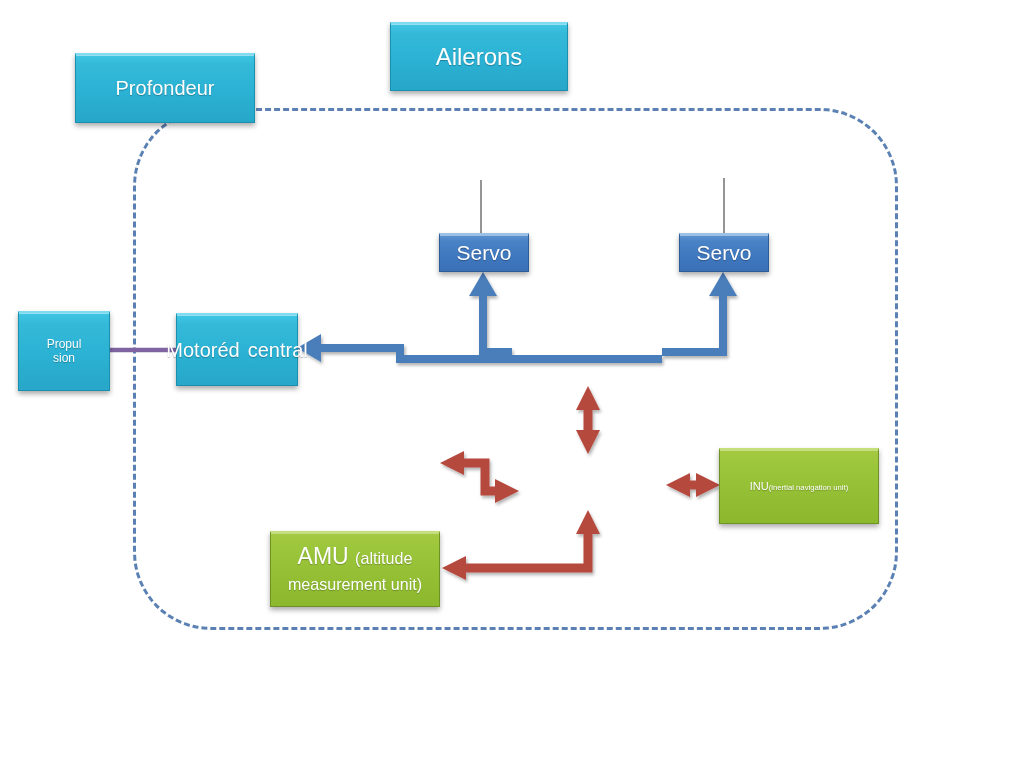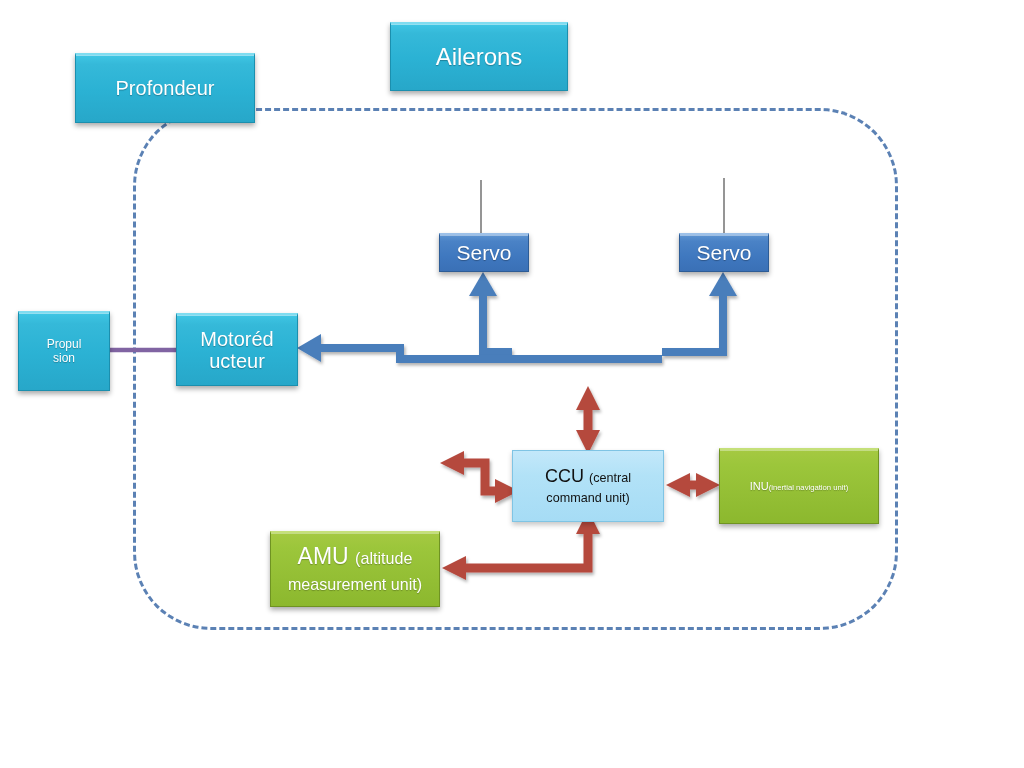--- a/index.html
+++ b/index.html
@@ -162,37 +162,34 @@
 
   <div class="node cyan" style="left:390px; top:22px; width:178px; height:69px; font-size:24px;">
     <span class="lbl">Ailerons</span>
   </div>
 
   <div class="node cyan" style="left:18px; top:311px; width:92px; height:80px; font-size:12px; flex-direction:column;">
     <span class="lbl">Propul</span>
     <span class="lbl">sion</span>
   </div>
 
-  <div class="node cyan" style="left:176px; top:313px; width:122px; height:73px; font-size:20px; flex-direction:column;">
+  <div class="node cyan" style="left:176px; top:313px; width:122px; height:73px; font-size:20px; flex-direction:row;">
     <span class="lbl">Motoréd</span>
-    <span class="lbl">ucteur</span>
+    <span class="lbl">central</span>
   </div>
 
   <div class="node servoblue" style="left:439px; top:233px; width:90px; height:39px; font-size:21px;">
     <span class="lbl">Servo</span>
   </div>
 
   <div class="node servoblue" style="left:679px; top:233px; width:90px; height:39px; font-size:21px;">
     <span class="lbl">Servo</span>
   </div>
 
 
-  <div class="node lightblue" style="left:512px; top:450px; width:152px; height:72px; font-size:18px;">
-    <span class="lbl"><span>CCU </span><span class="sub">(central command unit)</span></span>
-  </div>
 
 
   <div class="node green" style="left:719px; top:448px; width:160px; height:76px; font-size:11px;">
     <span class="lbl"><span>INU</span><span class="sub">(inertial navigation unit)</span></span>
   </div>
 
   <div class="node green" style="left:270px; top:531px; width:170px; height:76px; font-size:23px;">
     <span class="lbl"><span>AMU </span><span class="sub">(altitude measurement unit)</span></span>
   </div>
 

